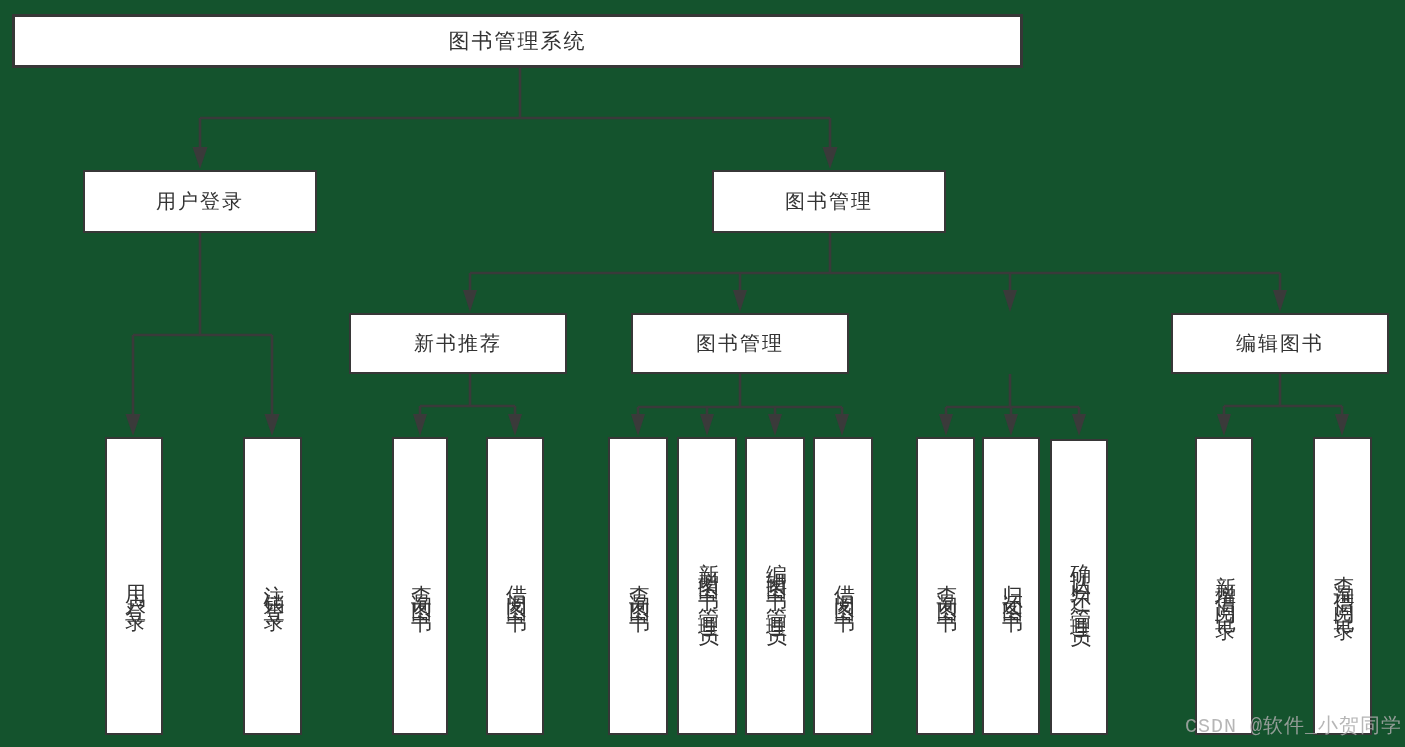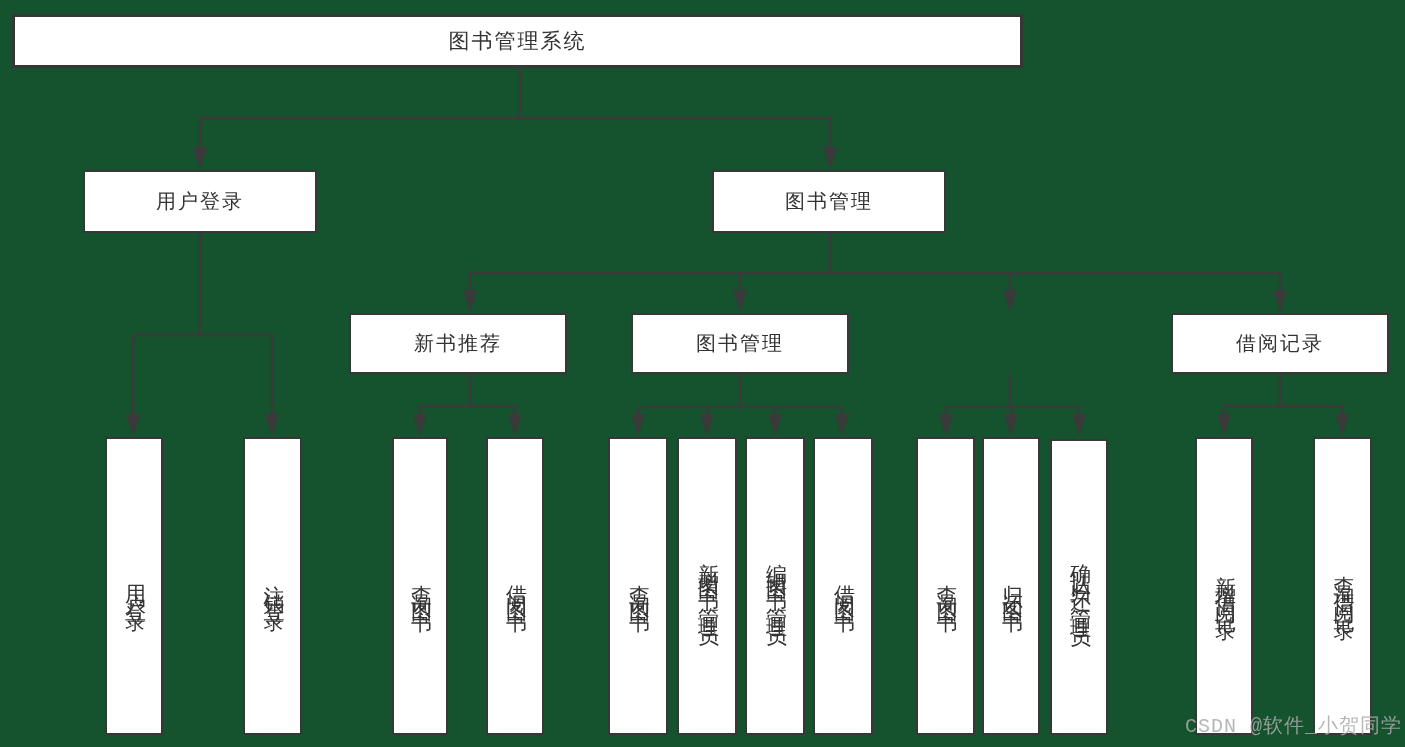--- a/index.html
+++ b/index.html
@@ -86,21 +86,21 @@
     </g>
   </svg>
 
   <div class="node root" style="left:12px;top:14px;width:1011px;height:54px">图书管理系统</div>
 
   <div class="node hnode" style="left:83px;top:170px;width:234px;height:63px">用户登录</div>
   <div class="node hnode" style="left:712px;top:170px;width:234px;height:63px">图书管理</div>
 
   <div class="node hnode" style="left:349px;top:313px;width:218px;height:61px">新书推荐</div>
   <div class="node hnode" style="left:631px;top:313px;width:218px;height:61px">图书管理</div>
-  <div class="node hnode" style="left:1171px;top:313px;width:218px;height:61px">借阅记录</div>
+  <div class="node hnode" style="left:1171px;top:313px;width:218px;height:61px">编辑图书</div>
 
   <div class="node leaf" style="left:105px;top:437px;width:58px;height:298px">用户登录</div>
   <div class="node leaf" style="left:243px;top:437px;width:59px;height:298px">注销登录</div>
 
   <div class="node leaf" style="left:392px;top:437px;width:56px;height:298px">查询图书</div>
   <div class="node leaf" style="left:486px;top:437px;width:58px;height:298px">借阅图书</div>
 
   <div class="node leaf" style="left:608px;top:437px;width:60px;height:298px">查询图书</div>
   <div class="node leaf" style="left:677px;top:437px;width:60px;height:298px">新增图书（管理员）</div>
   <div class="node leaf" style="left:745px;top:437px;width:60px;height:298px">编辑图书（管理员）</div>

